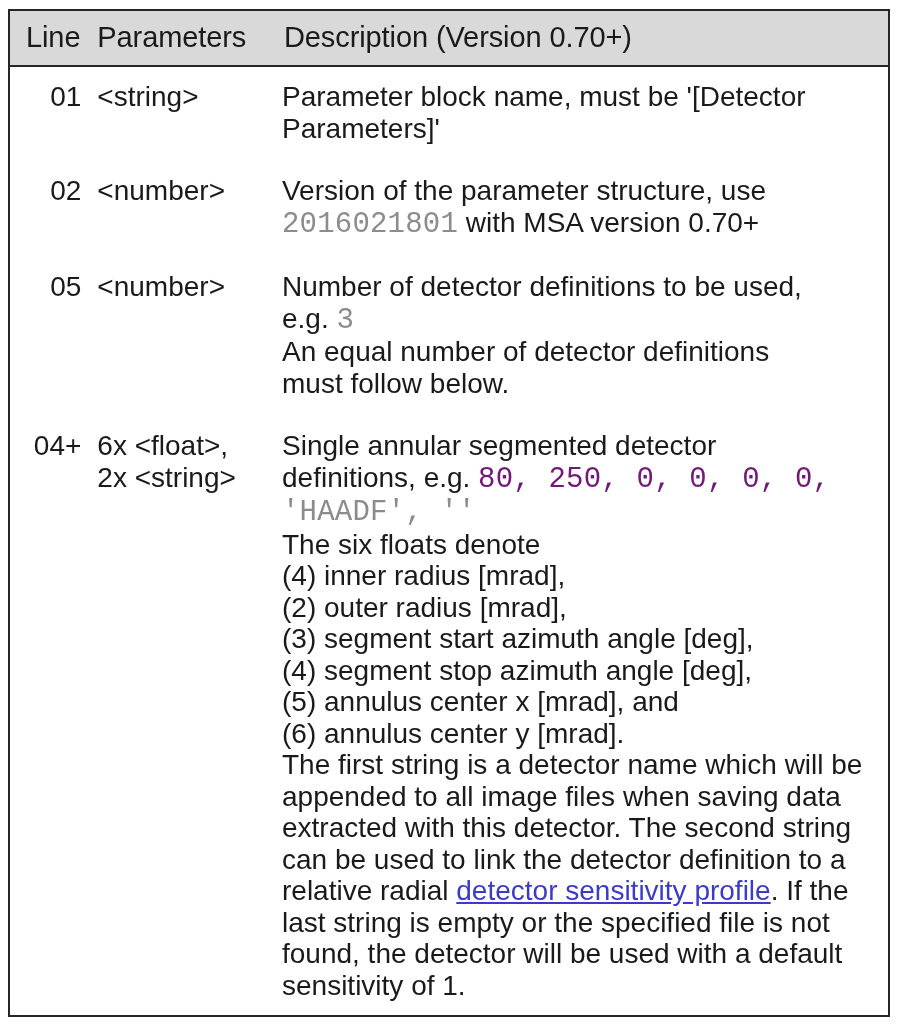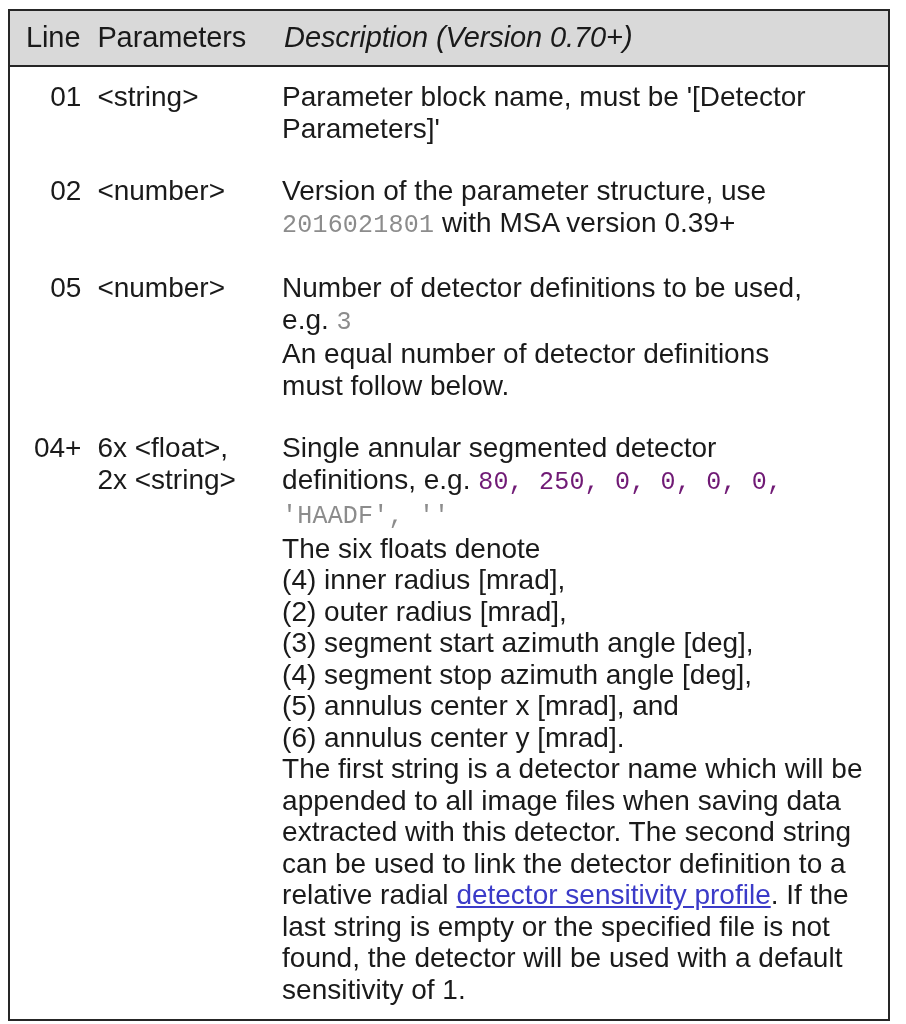--- a/index.html
+++ b/index.html
@@ -40,21 +40,21 @@
     color: #1a1a1a;
     letter-spacing: -0.1px;
   }
 
   .col-line   { width: 72px; }
   .col-params { width: 186px; }
   .col-desc   { width: 620px; }
 
   th.col-line   { padding-left: 16px; }
   th.col-params { padding-left: 0px; }
-  th.col-desc   { padding-left: 2px; font-style: italic; }
+  th.col-desc   { padding-left: 2px; }
 
   tbody tr td {
     vertical-align: top;
     font-size: 28px;
     line-height: 31.5px;
     padding: 0;
     color: #1a1a1a;
     margin-top: 39px;
   }
 
@@ -74,21 +74,21 @@
     padding-top: 9px;
     padding-right: 8px;
     padding-bottom: 22px;
   }
   tbody tr.row-first td { padding-top: 14px; }
   tbody tr.row-last  td.cell-desc { padding-bottom: 14px; }
 
   .code {
     font-family: "Liberation Mono", monospace;
     color: #8c8c8c;
-    font-size: 25px;
+    font-size: 29px;
     letter-spacing: 0.2px;
   }
   .link {
     color: #3b3bc8;
   }
   .nowrapblk { display: block; }
   .p-line { display: block; }
 </style>
 </head>
 <body>
@@ -115,21 +115,21 @@
         <span class="p-line">Parameter block name, must be '[Detector</span>
         <span class="p-line">Parameters]'</span>
       </td>
     </tr>
 
     <tr>
       <td class="cell-line">02</td>
       <td class="cell-params">&lt;number&gt;</td>
       <td class="cell-desc">
         <span class="p-line">Version of the parameter structure, use</span>
-        <span class="p-line"><span class="code" style="color: rgb(140, 140, 140);">2016021801</span> <span>with MSA version 0.39+</span></span>
+        <span class="p-line"><span class="code" style="color: rgb(140, 140, 140);">2016021801</span> <span>with MSA version 0.70+</span></span>
       </td>
     </tr>
 
     <tr>
       <td class="cell-line">05</td>
       <td class="cell-params">&lt;number&gt;</td>
       <td class="cell-desc">
         <span class="p-line">Number of detector definitions to be used,</span>
         <span class="p-line"><span>e.g.</span> <span class="code" style="color: rgb(140, 140, 140);">3</span></span>
         <span class="p-line">An equal number of detector definitions</span>

